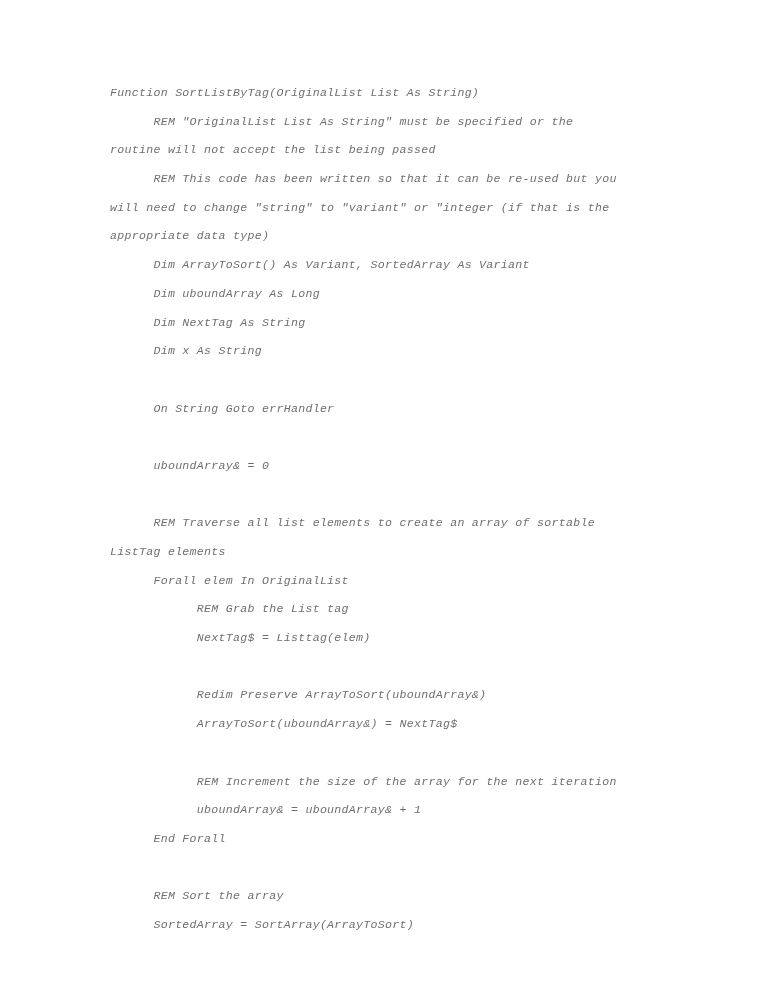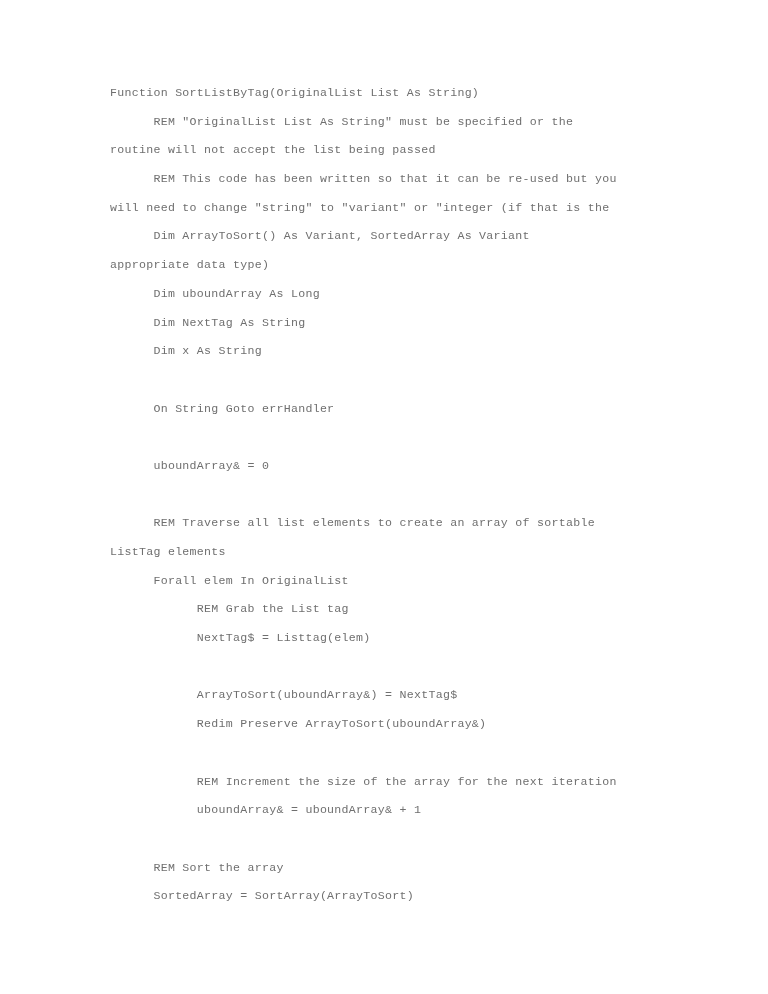--- a/index.html
+++ b/index.html
@@ -8,20 +8,21 @@
     padding: 0;
     background: #ffffff;
   }
 
   .page {
     position: relative;
     width: 696px;
     height: 994px;
     background: #ffffff;
     overflow: hidden;
+    font-style: italic;
   }
 
   
   .code-listing {
     position: absolute;
     left: 110px;
     top: 86px;
     width: 620px;
     margin: 0;
     padding: 0;
@@ -48,41 +49,42 @@
 </style>
 </head>
 <body>
 
 <div class="page" style="background: rgb(255, 255, 255);">
   <pre class="code-listing" style="color: rgb(111, 111, 111);"><span class="code-line">Function SortListByTag(OriginalList List As String)</span>
 <span class="code-line">      REM "OriginalList List As String" must be specified or the</span>
 <span class="code-line">routine will not accept the list being passed</span>
 <span class="code-line">      REM This code has been written so that it can be re-used but you</span>
 <span class="code-line">will need to change "string" to "variant" or "integer (if that is the</span>
+<span class="code-line">appropriate data type)</span>
 <span class="code-line">      Dim ArrayToSort() As Variant, SortedArray As Variant</span>
-<span class="code-line">appropriate data type)</span>
 <span class="code-line">      Dim uboundArray As Long</span>
 <span class="code-line">      Dim NextTag As String</span>
 <span class="code-line">      Dim x As String</span>
 <span class="code-line"></span>
 <span class="code-line">      On String Goto errHandler</span>
 <span class="code-line"></span>
 <span class="code-line">      uboundArray&amp; = 0</span>
 <span class="code-line"></span>
 <span class="code-line">      REM Traverse all list elements to create an array of sortable</span>
 <span class="code-line">ListTag elements</span>
 <span class="code-line">      Forall elem In OriginalList</span>
 <span class="code-line">            REM Grab the List tag</span>
 <span class="code-line">            NextTag$ = Listtag(elem)</span>
 <span class="code-line"></span>
+<span class="code-line">            Redim Preserve ArrayToSort(uboundArray&amp;)</span>
 <span class="code-line">            ArrayToSort(uboundArray&amp;) = NextTag$</span>
-<span class="code-line">            Redim Preserve ArrayToSort(uboundArray&amp;)</span>
 <span class="code-line"></span>
 <span class="code-line">            REM Increment the size of the array for the next iteration</span>
 <span class="code-line">            uboundArray&amp; = uboundArray&amp; + 1</span>
+<span class="code-line">      End Forall</span>
 <span class="code-line"></span>
 <span class="code-line">      REM Sort the array</span>
 <span class="code-line">      SortedArray = SortArray(ArrayToSort)</span>
 <span class="code-line"></span>
 
 
 
 
 
 

